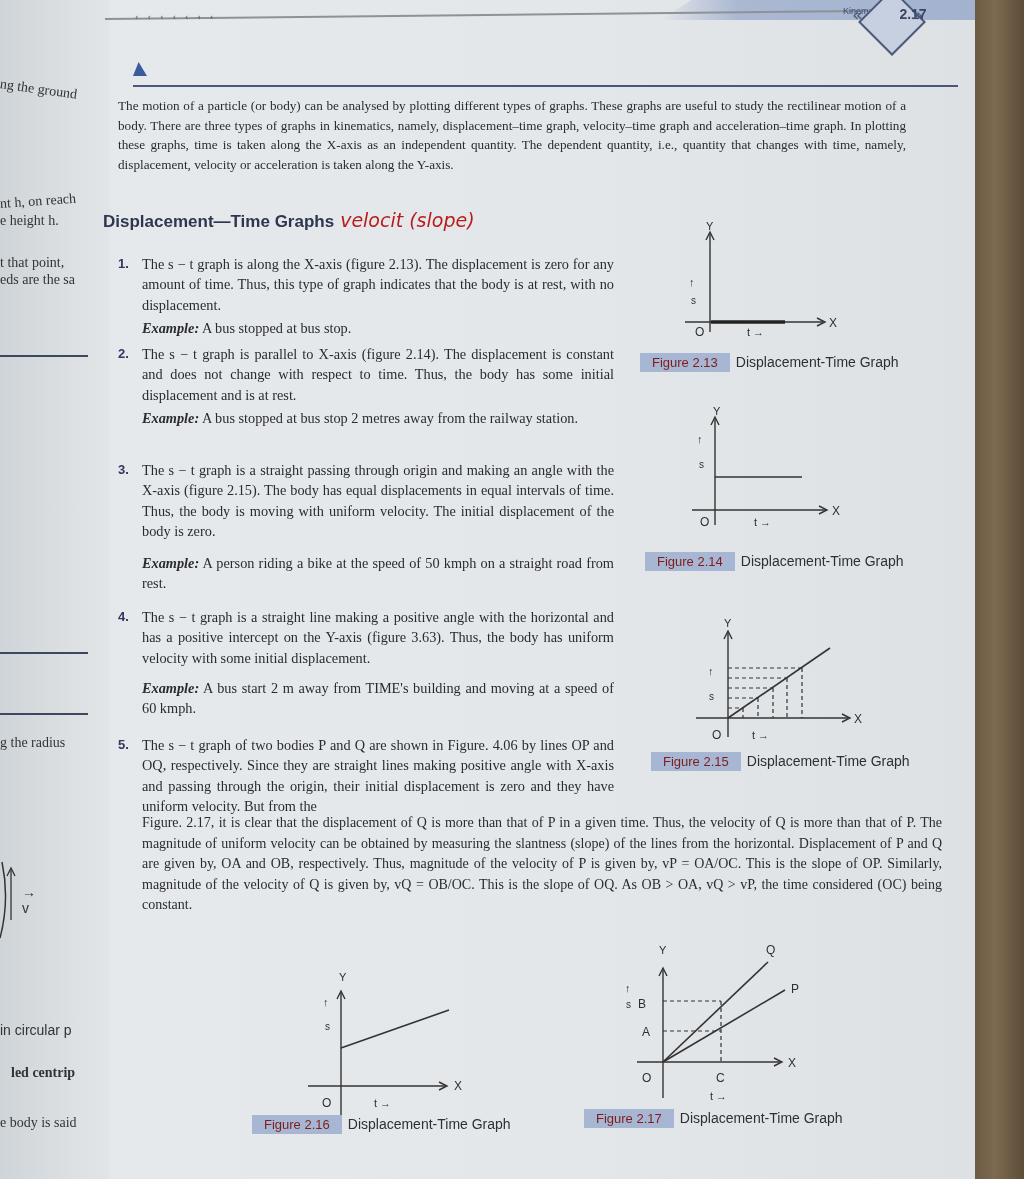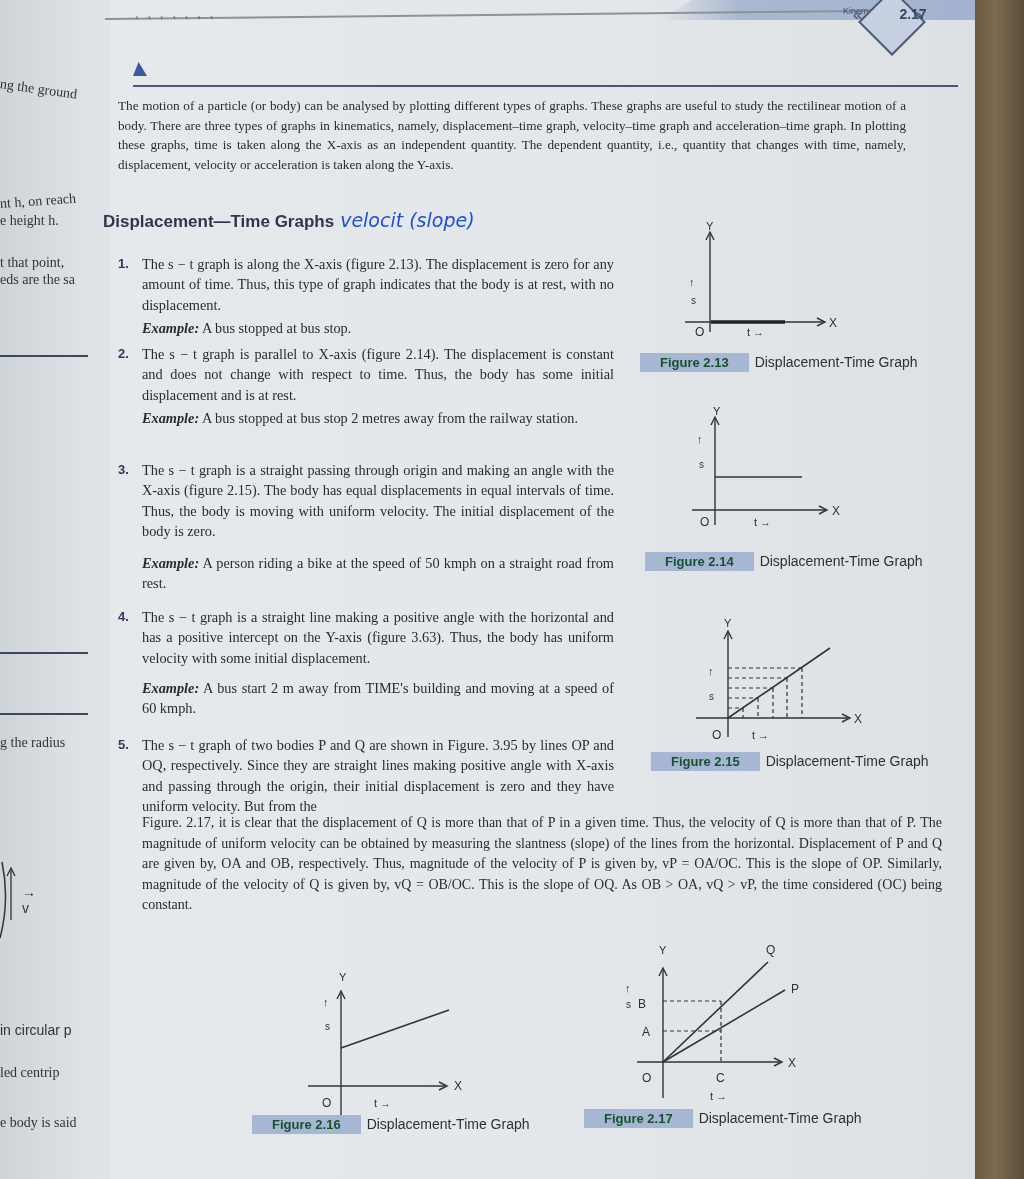--- a/index.html
+++ b/index.html
@@ -53,36 +53,36 @@
   .intro {
     position:absolute; left:118px; top:96px; width:788px;
     font-size:13.2px; line-height:19.6px; text-align:justify;
   }
   .subhead {
     position:absolute; left:103px; top:209px;
     font-family:"Liberation Sans",sans-serif; font-weight:bold; font-size:17px; color:#2f3650;
   }
   .handwritten {
     font-family:"DejaVu Sans",sans-serif; font-style:italic; font-weight:normal; font-size:19px;
-    color:#1d4ed8; margin-left:6px;
+    color:#b91c1c; margin-left:6px;
   }
   .item {
     position:absolute; left:118px; width:496px;
     font-size:14.3px; line-height:20.4px; text-align:justify;
   }
   .item .num { position:absolute; left:0; font-weight:bold; color:#2f3860; font-family:"Liberation Sans",sans-serif; font-size:13px;}
   .item .body { margin-left:24px; display:block; }
   .example { position:absolute; left:142px; width:472px; font-size:14.3px; line-height:20.4px; text-align:justify;}
   .example b { font-style:italic; }
   .wide { position:absolute; left:142px; width:800px; font-size:14px; line-height:20.6px; text-align:justify; }
 
   .figure { position:absolute; }
   .figure svg { display:block; overflow:visible; }
   .figcap { position:absolute; font-family:"Liberation Sans",sans-serif; font-size:14px; color:#2d2f36; white-space:nowrap;}
-  .figcap .lbl { background:#a7b6d3; color:#14532d; font-weight:bold; padding:2px 20px; margin-right:6px; font-size:13px;}
+  .figcap .lbl { background:#a7b6d3; color:#7f1d1d; font-weight:normal; padding:2px 12px; margin-right:6px; font-size:13px;}
   svg text { font-family:"Liberation Sans",sans-serif; fill:#2d2f36; }
 
   .margin-text { position:absolute; font-size:14px; color:#333; white-space:nowrap; }
   .margin-rule { position:absolute; height:2px; background:#3e4760; }
 </style>
 </head>
 <body>
 
 <div class="page"></div>
 <div class="gutter"></div>
@@ -123,21 +123,21 @@
 <div class="example" style="top:553px;"><b>Example:</b> <span>A person riding a bike at the speed of 50 kmph on a straight road from rest.</span></div>
 
 <div class="item" style="top:607px;">
   <span class="num">4.</span>
   <span class="body">The s − t graph is a straight line making a positive angle with the horizontal and has a positive intercept on the Y-axis (figure 3.63). Thus, the body has uniform velocity with some initial displacement.</span>
 </div>
 <div class="example" style="top:678px;"><b>Example:</b> <span>A bus start 2 m away from TIME's building and moving at a speed of 60 kmph.</span></div>
 
 <div class="item" style="top:735px;">
   <span class="num">5.</span>
-  <span class="body">The s − t graph of two bodies P and Q are shown in Figure. 3.95 by lines OP and OQ, respectively. Since they are straight lines making positive angle with X-axis and passing through the origin, their initial displacement is zero and they have uniform velocity. But from the</span>
+  <span class="body">The s − t graph of two bodies P and Q are shown in Figure. 4.06 by lines OP and OQ, respectively. Since they are straight lines making positive angle with X-axis and passing through the origin, their initial displacement is zero and they have uniform velocity. But from the</span>
 </div>
 <p class="wide" style="top:813px;">Figure. 2.17, it is clear that the displacement of Q is more than that of P in a given time. Thus, the velocity of Q is more than that of P. The magnitude of uniform velocity can be obtained by measuring the slantness (slope) of the lines from the horizontal. Displacement of P and Q are given by, OA and OB, respectively. Thus, magnitude of the velocity of P is given by, vP = OA/OC. This is the slope of OP. Similarly, magnitude of the velocity of Q is given by, vQ = OB/OC. This is the slope of OQ. As OB &gt; OA, vQ &gt; vP, the time considered (OC) being constant.</p>
 
 <div class="figure" style="left:675px;top:222px;">
   <svg width="180" height="125" viewBox="0 0 180 125">
     <line x1="35" y1="110" x2="35" y2="12" stroke="#333" stroke-width="1.4"></line>
     <polyline points="31,18 35,10 39,18" fill="none" stroke="#333" stroke-width="1.4"></polyline>
     <line x1="10" y1="100" x2="148" y2="100" stroke="#333" stroke-width="1.4"></line>
     <polyline points="142,96 150,100 142,104" fill="none" stroke="#333" stroke-width="1.4"></polyline>
     <line x1="36" y1="100" x2="110" y2="100" stroke="#222" stroke-width="3.5"></line>
@@ -251,14 +251,14 @@
 <div class="margin-rule" style="left:0;top:652px;width:88px;"></div>
 <div class="margin-rule" style="left:0;top:713px;width:88px;"></div>
 <div class="margin-text" style="left:0;top:735px;">g the radius</div>
 <svg style="position:absolute;left:0;top:860px;" width="40" height="80">
   <path d="M2,2 Q10,40 0,78" fill="none" stroke="#333" stroke-width="1.5"></path>
   <line x1="11" y1="60" x2="11" y2="10" stroke="#333" stroke-width="1.3"></line>
   <polyline points="7,16 11,8 15,16" fill="none" stroke="#333" stroke-width="1.3"></polyline>
 </svg>
 <div class="margin-text" style="left:22px;top:884px;font-family:'Liberation Sans',sans-serif;">→<br><span>v</span></div>
 <div class="margin-text" style="left:0;top:1022px;font-family:'Liberation Sans',sans-serif;text-align:center;">in circular p</div>
-<div class="margin-text" style="left:0;top:1065px;font-weight:normal;">led centrip</div>
+<div class="margin-text" style="left:0;top:1065px;font-weight:bold;padding-left:11px;">led centrip</div>
 <div class="margin-text" style="left:0;top:1115px;">e body is said</div>
 
 </body></html>

